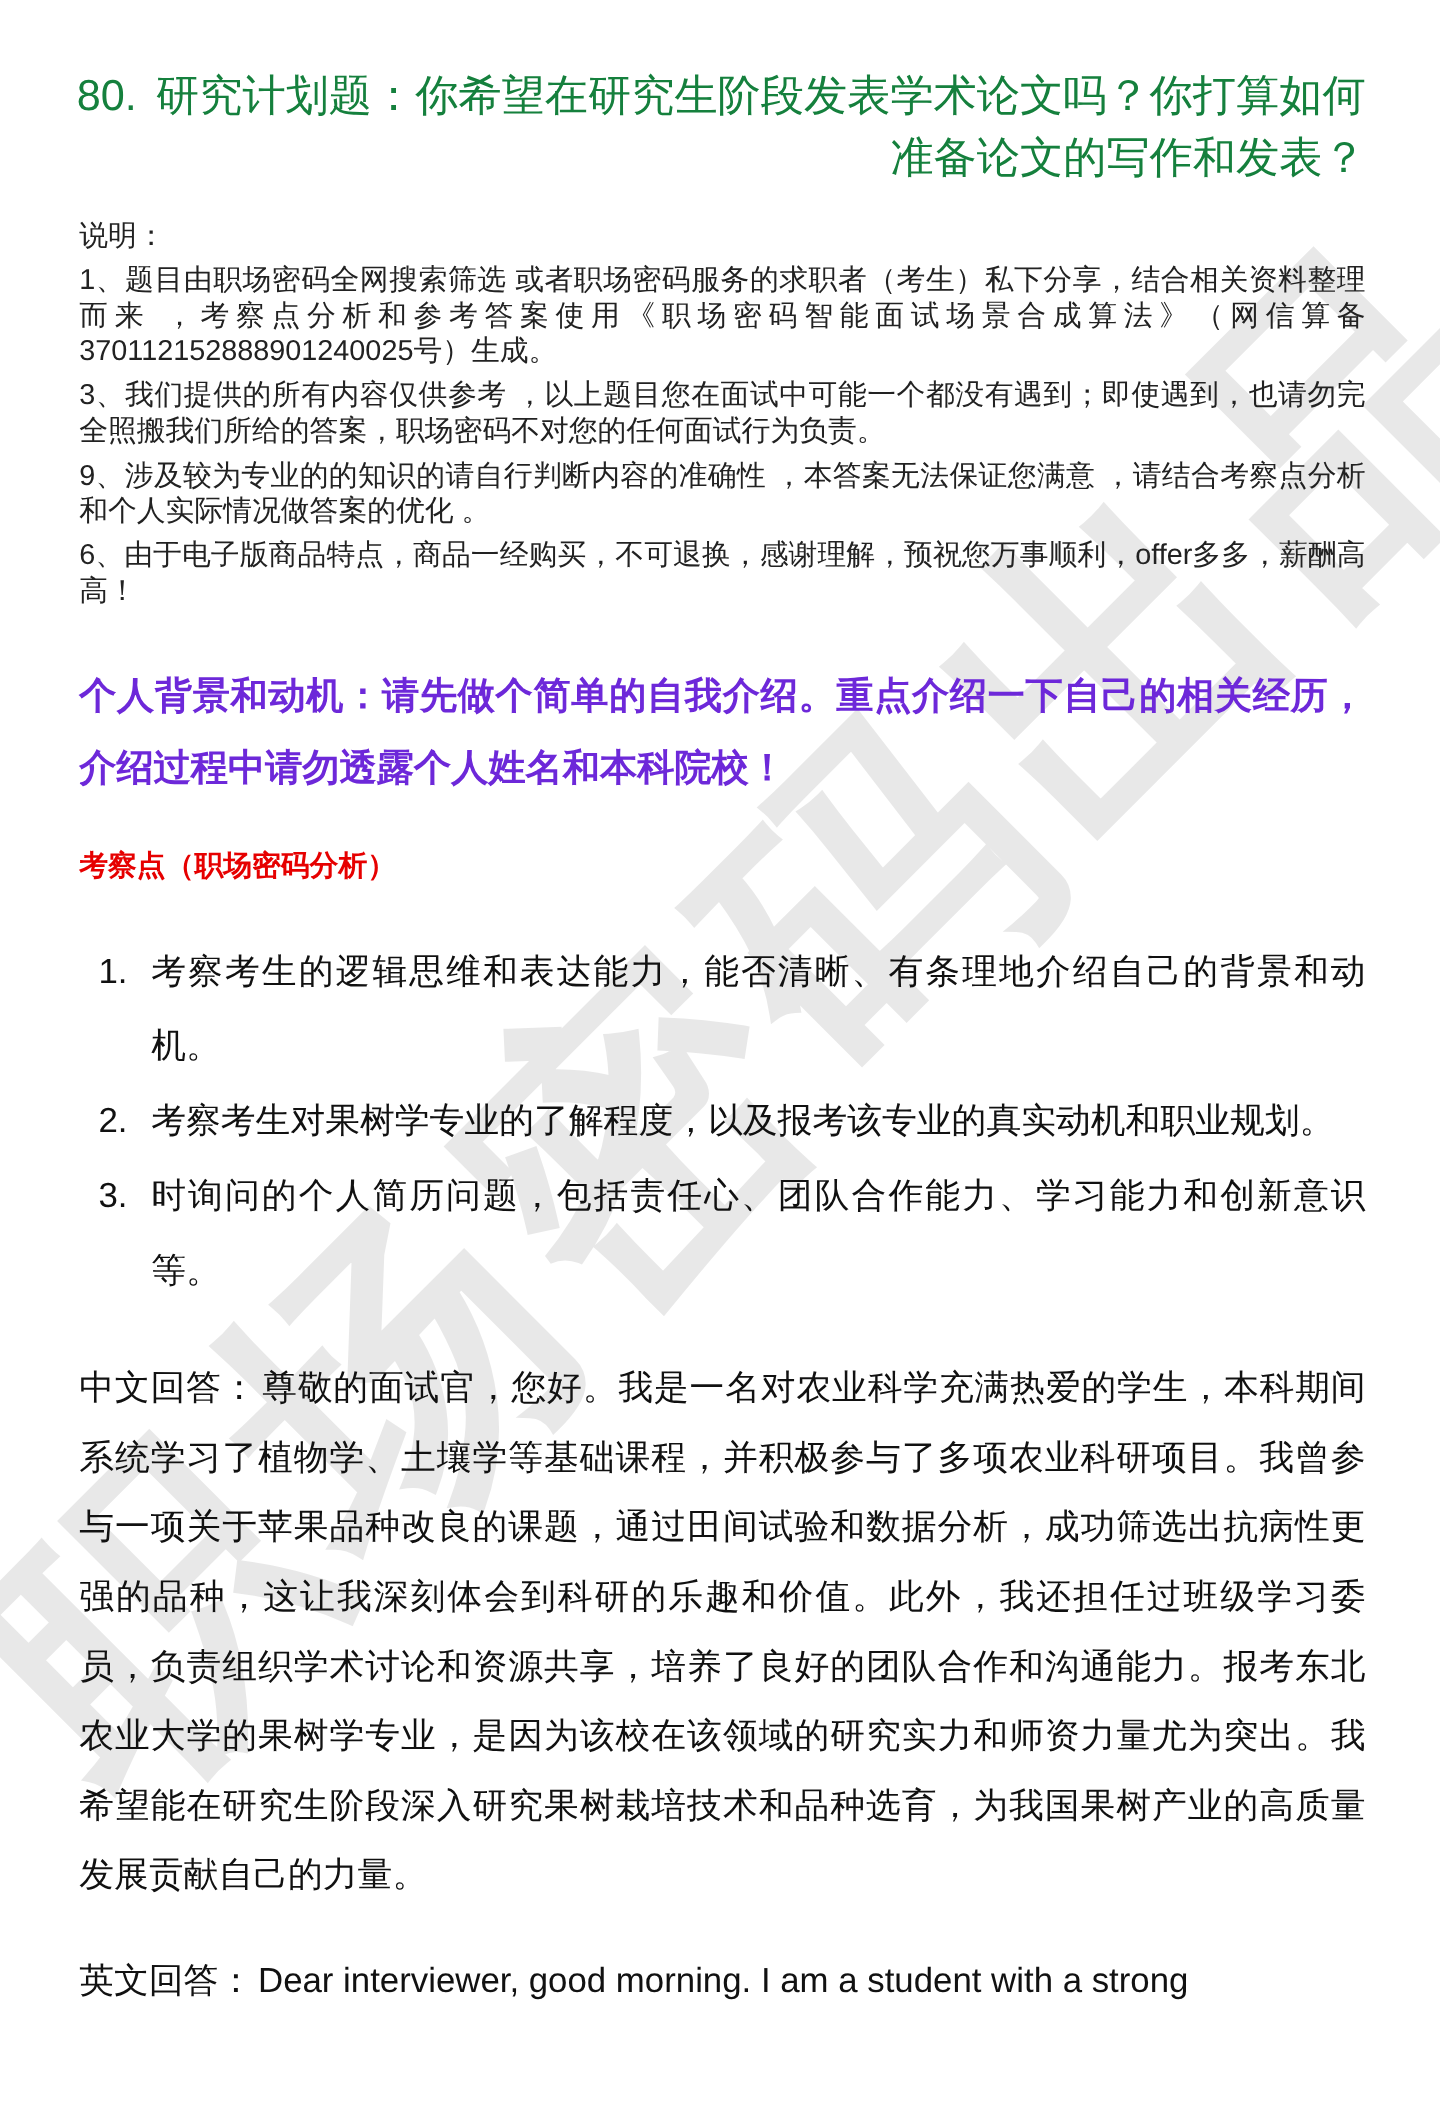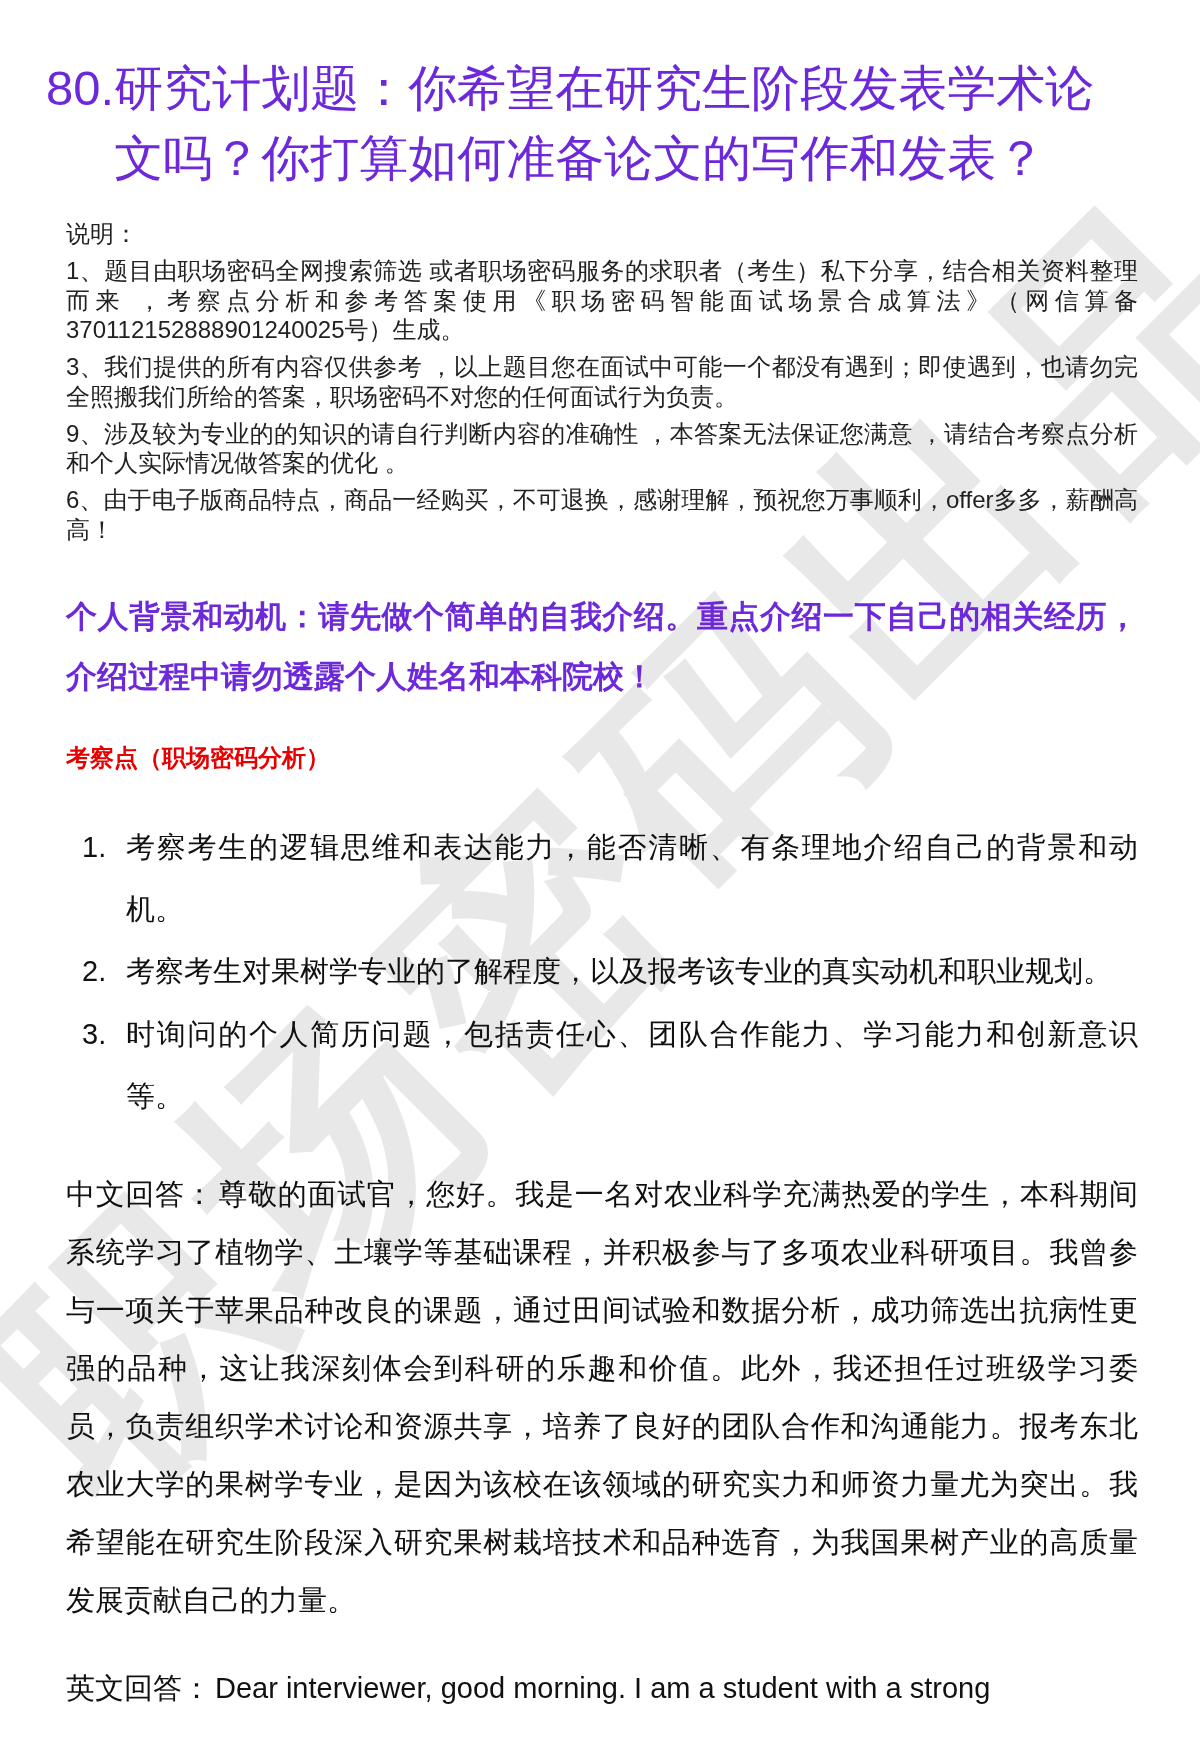--- a/index.html
+++ b/index.html
@@ -31,23 +31,24 @@
     user-select: none;
   }
   .content {
     position: relative;
     z-index: 1;
     padding: 54px 62px 0 46px;
   }
   
   .question-title {
     display: flex;
-    font-size: 49px;
+    font-size: 36px;
     line-height: 1.42;
-    color: #6d28d9;
+    color: #15803d;
+    text-align: right;
   }
   .q-num { flex: 0 0 68px; }
   .q-text { flex: 1; }
   
   .notes {
     margin: 26px 0 0 20px;
     font-size: 24px;
     line-height: 1.24;
     color: #222222;
   }

